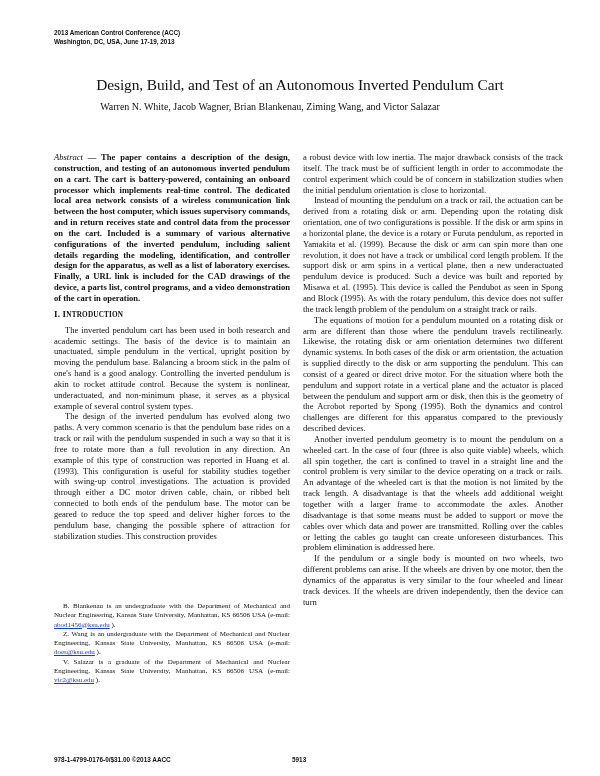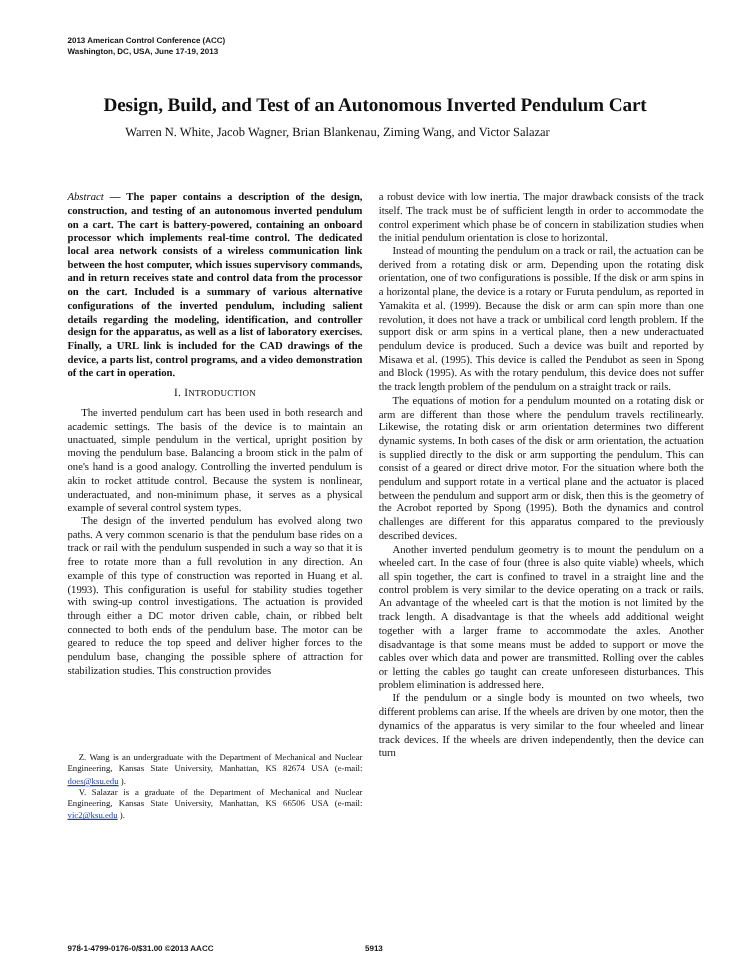--- a/index.html
+++ b/index.html
@@ -1,27 +1,27 @@
 <!DOCTYPE html>
 <html><head>
 <meta charset="utf-8">
 <style>
   html, body { margin: 0; padding: 0; background: #ffffff; }
   body { width: 600px; height: 776px; position: relative; overflow: hidden; color: #111; }
   .conf { position: absolute; left: 54px; top: 29px; font-family: "Liberation Sans", sans-serif; font-weight: bold; font-size: 6.4px; line-height: 8.6px; }
-  .title { position: absolute; left: 0; width: 600px; top: 76px; text-align: center; font-family: "Liberation Serif", serif; font-weight: bold; font-size: 15.4px; letter-spacing: -0.1px; }
+  .title { position: absolute; left: 0; width: 600px; top: 76px; text-align: center; font-family: "Liberation Serif", serif; font-weight: normal; font-size: 15.4px; letter-spacing: -0.1px; }
   .authors { position: absolute; left: 0; width: 540px; top: 101px; text-align: center; font-family: "Liberation Serif", serif; font-size: 10px; }
   .col { position: absolute; font-family: "Liberation Serif", serif; font-size: 8.55px; line-height: 10.85px; text-align: justify; margin-top: 12px; }
   .left { left: 54px; width: 236px; top: 140px; }
   .right { left: 303px; width: 260px; top: 140px; }
   .abstract { font-weight: bold; margin: 0 0 5px 0; }
   .abstract i { font-weight: normal; font-style: italic; }
   p { margin: 0; text-indent: 11px; }
   .abstract { text-indent: 0; }
-  .section-heading { text-align: center; font-size: 9px; margin: 3px 0 4px 0; text-indent: 0; letter-spacing: 0.2px; }
+  .section-heading { font-size: 9px; margin: 3px 0 4px 0; text-indent: 0; letter-spacing: 0.2px; font-weight: bold; }
   .section-heading .sc { font-size: 7.2px; }
   .footnotes { position: absolute; left: 54px; width: 236px; top: 602px; font-family: "Liberation Serif", serif; font-size: 7px; line-height: 9.3px; text-align: justify; }
   .footnotes p { text-indent: 9px; }
   .footnotes a { color: #1a3fbf; text-decoration: underline; }
   .dot { position: absolute; left: 63px; top: 752px; font-size: 6px; }
   .footer { position: absolute; top: 756px; font-family: "Liberation Sans", sans-serif; font-weight: bold; font-size: 6.4px; }
   .footer-left { left: 54px; }
   .footer-page { left: 292px; }
 </style>
 </head>
@@ -36,26 +36,27 @@
 <div class="authors">Warren N. White, Jacob Wagner, Brian Blankenau, Ziming Wang, and Victor Salazar</div>
 
 <div class="col left">
   <div class="abstract"><i>Abstract</i><span> — The paper contains a description of the design, construction, and testing of an autonomous inverted pendulum on a cart.  The cart is battery-powered, containing an onboard processor which implements real-time control.  The dedicated local area network consists of a wireless communication link between the host computer, which issues supervisory commands, and in return receives state and control data from the processor on the cart.  Included is a summary of various alternative configurations of the inverted pendulum, including salient details regarding the modeling, identification, and controller design for the apparatus, as well as a list of laboratory exercises.  Finally, a URL link is included for the CAD drawings of the device, a parts list, control programs, and a video demonstration of the cart in operation.</span></div>
   <div class="section-heading"><span>I.</span> <span>I</span><span class="sc">NTRODUCTION</span></div>
   <p>The inverted pendulum cart has been used in both research and academic settings.  The basis of the device is to maintain an unactuated, simple pendulum in the vertical, upright position by moving the pendulum base. Balancing a broom stick in the palm of one's hand is a good analogy. Controlling the inverted pendulum is akin to rocket attitude control.  Because the system is nonlinear, underactuated, and non-minimum phase, it serves as a physical example of several control system types.</p>
   <p>The design of the inverted pendulum has evolved along two paths. A very common scenario is that the pendulum base rides on a track or rail with the pendulum suspended in such a way so that it is free to rotate more than a full revolution in any direction. An example of this type of construction was reported in Huang et al. (1993). This configuration is useful for stability studies together with swing-up control investigations.  The actuation is provided through either a DC motor driven cable, chain, or ribbed belt connected to both ends of the pendulum base. The motor can be geared to reduce the top speed and deliver higher forces to the pendulum base, changing the possible sphere of attraction for stabilization studies. This construction provides</p>
 </div>
 
 <div class="footnotes">
-  <p><span>Z. Wang is an undergraduate with the Department of Mechanical and Nuclear Engineering, Kansas State University, Manhattan, KS 82674 USA (e-mail: </span><a>does@ksu.edu</a><span> ).</span></p>
+  <p><span>B. Blankenau is an undergraduate with the Department of Mechanical and Nuclear Engineering, Kansas State University, Manhattan, KS 66506 USA (e-mail: </span><a>abod1456@ksu.edu</a><span> ).</span></p>
+  <p><span>Z. Wang is an undergraduate with the Department of Mechanical and Nuclear Engineering, Kansas State University, Manhattan, KS 66506 USA (e-mail: </span><a>does@ksu.edu</a><span> ).</span></p>
   <p><span>V. Salazar is a graduate of the Department of Mechanical and Nuclear Engineering, Kansas State University, Manhattan, KS 66506 USA (e-mail: </span><a>vic2@ksu.edu</a><span> ).</span></p>
 </div>
 
 <div class="col right">
-  <p style="text-indent:0">a robust device with low inertia.  The major drawback consists of the track itself. The track must be of sufficient length in order to accommodate the control experiment which phase be of concern in stabilization studies when the initial pendulum orientation is close to horizontal.</p>
+  <p style="text-indent:0">a robust device with low inertia.  The major drawback consists of the track itself. The track must be of sufficient length in order to accommodate the control experiment which could be of concern in stabilization studies when the initial pendulum orientation is close to horizontal.</p>
   <p>Instead of mounting the pendulum on a track or rail, the actuation can be derived from a rotating disk or arm. Depending upon the rotating disk orientation, one of two configurations is possible.  If the disk or arm spins in a horizontal plane, the device is a rotary or Furuta pendulum, as reported in Yamakita et al. (1999).  Because the disk or arm can spin more than one revolution, it does not have a track or umbilical cord length problem.  If the support disk or arm spins in a vertical plane, then a new underactuated pendulum device is produced.  Such a device was built and reported by Misawa et al. (1995).   This device is called the Pendubot as seen in Spong and Block (1995).  As with the rotary pendulum, this device does not suffer the track length problem of the pendulum on a straight track or rails.</p>
   <p>The equations of motion for a pendulum mounted on a rotating disk or arm are different than those where the pendulum travels rectilinearly. Likewise, the rotating disk or arm orientation determines two different dynamic systems. In both cases of the disk or arm orientation, the actuation is supplied directly to the disk or arm supporting the pendulum. This can consist of a geared or direct drive motor. For the situation where both the pendulum and support rotate in a vertical plane and the actuator is placed between the pendulum and support arm or disk, then this is the geometry of the Acrobot reported by Spong (1995). Both the dynamics and control challenges are different for this apparatus compared to the previously described devices.</p>
   <p>Another inverted pendulum geometry is to mount the pendulum on a wheeled cart. In the case of four (three is also quite viable) wheels, which all spin together, the cart is confined to travel in a straight line and the control problem is very similar to the device operating on a track or rails. An advantage of the wheeled cart is that the motion is not limited by the track length. A disadvantage is that the wheels add additional weight together with a larger frame to accommodate the axles. Another disadvantage is that some means must be added to support or move the cables over which data and power are transmitted. Rolling over the cables or letting the cables go taught can create unforeseen disturbances. This problem elimination is addressed here.</p>
   <p>If the pendulum or a single body is mounted on two wheels, two different problems can arise. If the wheels are driven by one motor, then the dynamics of the apparatus is very similar to the four wheeled and linear track devices. If the wheels are driven independently, then the device can turn</p>
 </div>
 
 <div class="dot">.</div>
 <div class="footer footer-left">978-1-4799-0176-0/$31.00 ©2013 AACC</div>
 <div class="footer footer-page">5913</div>
 

